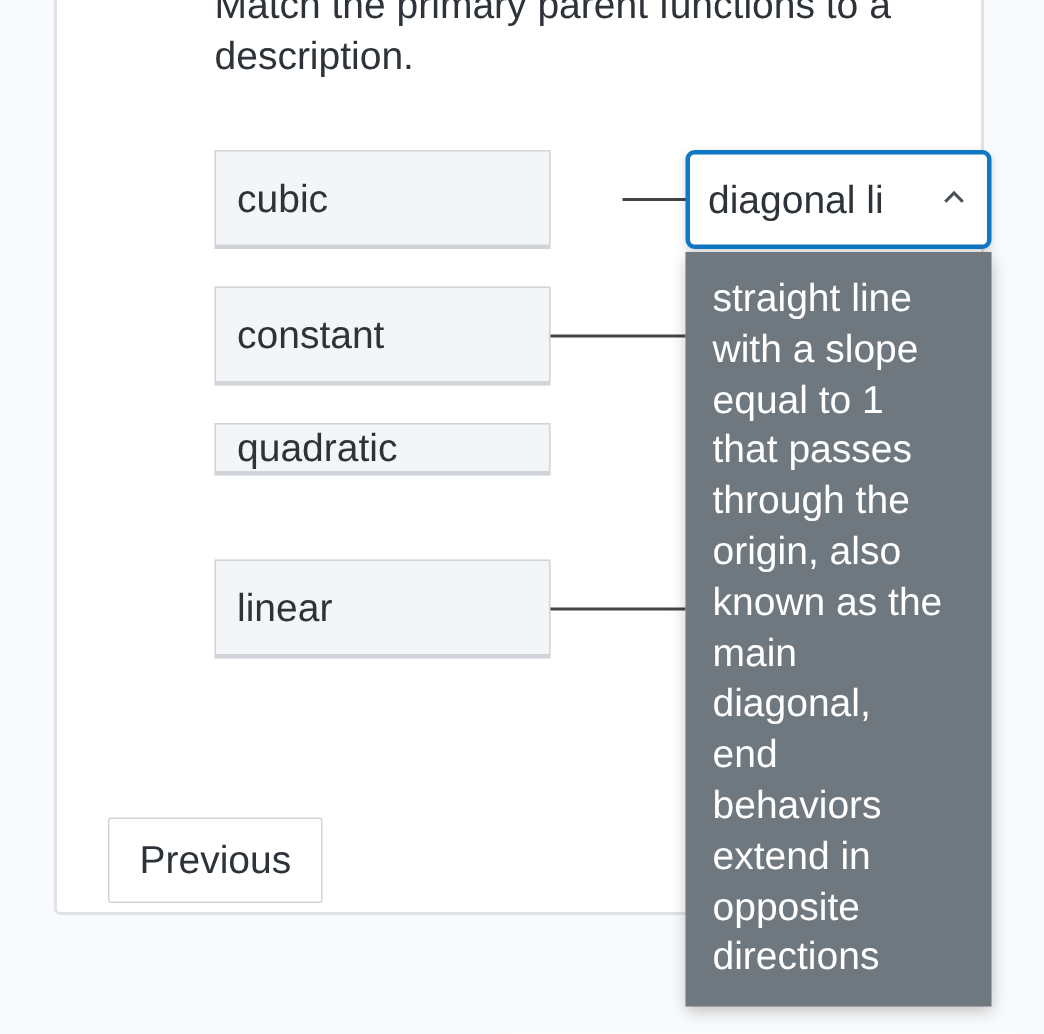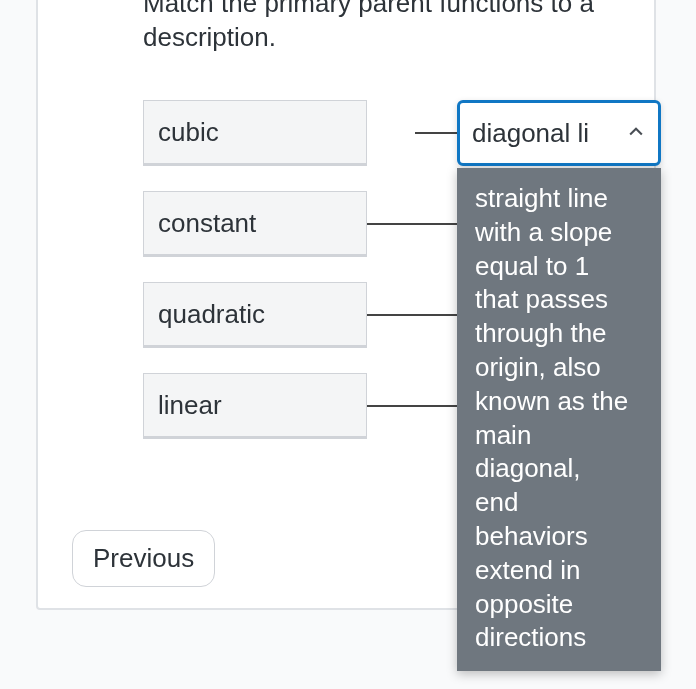--- a/index.html
+++ b/index.html
@@ -39,21 +39,21 @@
   .match-row {
     position: absolute;
     left: 105px;
     height: 66px;
     display: flex;
     align-items: center;
   }
 
   .row-0 { top: 118px; gap: 48px; }
   .row-1 { top: 209px; }
-  .row-2 { top: 300px; }
+  .row-2 { top: 300px; flex-direction: column; }
   .row-3 { top: 391px; }
 
   .term-box {
     width: 224px;
     height: 66px;
     box-sizing: border-box;
     background: #f4f5f6;
     border: 1px solid #d0d3d8;
     border-bottom: 3px solid #d0d3d8;
     display: flex;
@@ -110,27 +110,27 @@
     line-height: 1.3;
     padding: 14px 32px 16px 18px;
     box-sizing: border-box;
     z-index: 10;
     box-shadow: 0 3px 10px rgba(0,0,0,0.25);
   }
 
   .previous-btn {
     position: absolute;
     left: 72px;
-    top: 530px;
+    top: 545px;
     padding: 12px 20px;
     font-size: 26px;
     color: #2d3339;
     background: #ffffff;
     border: 1px solid #d0d3d8;
-    border-radius: 14px;
+    border-radius: 2px;
     z-index: 2;
   }
 
   svg.chevron {
     width: 20px;
     height: 20px;
     stroke: #4a4f55;
     stroke-width: 2.5;
     fill: none;
   }

